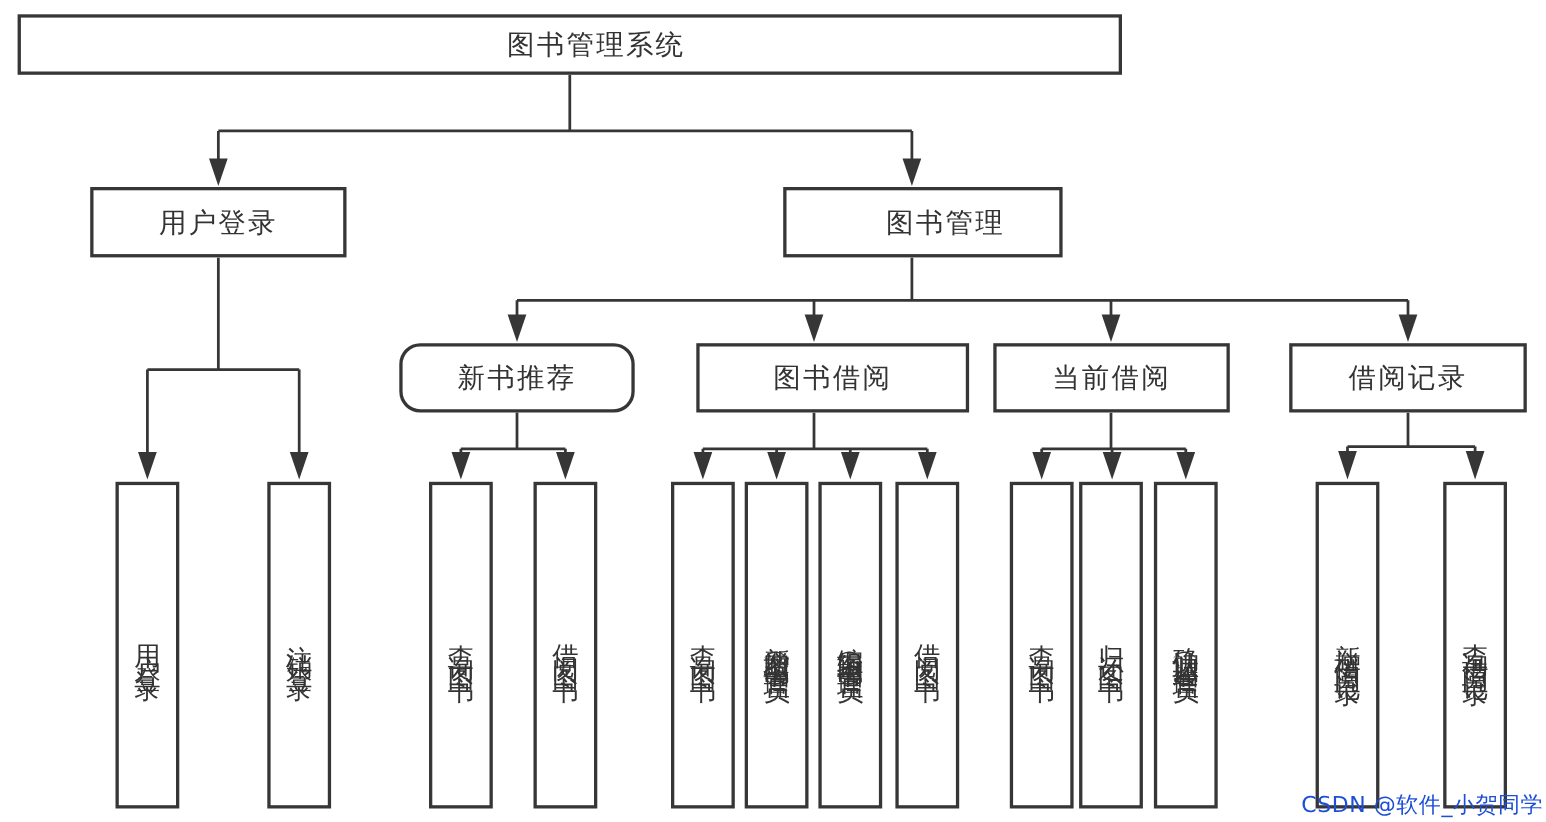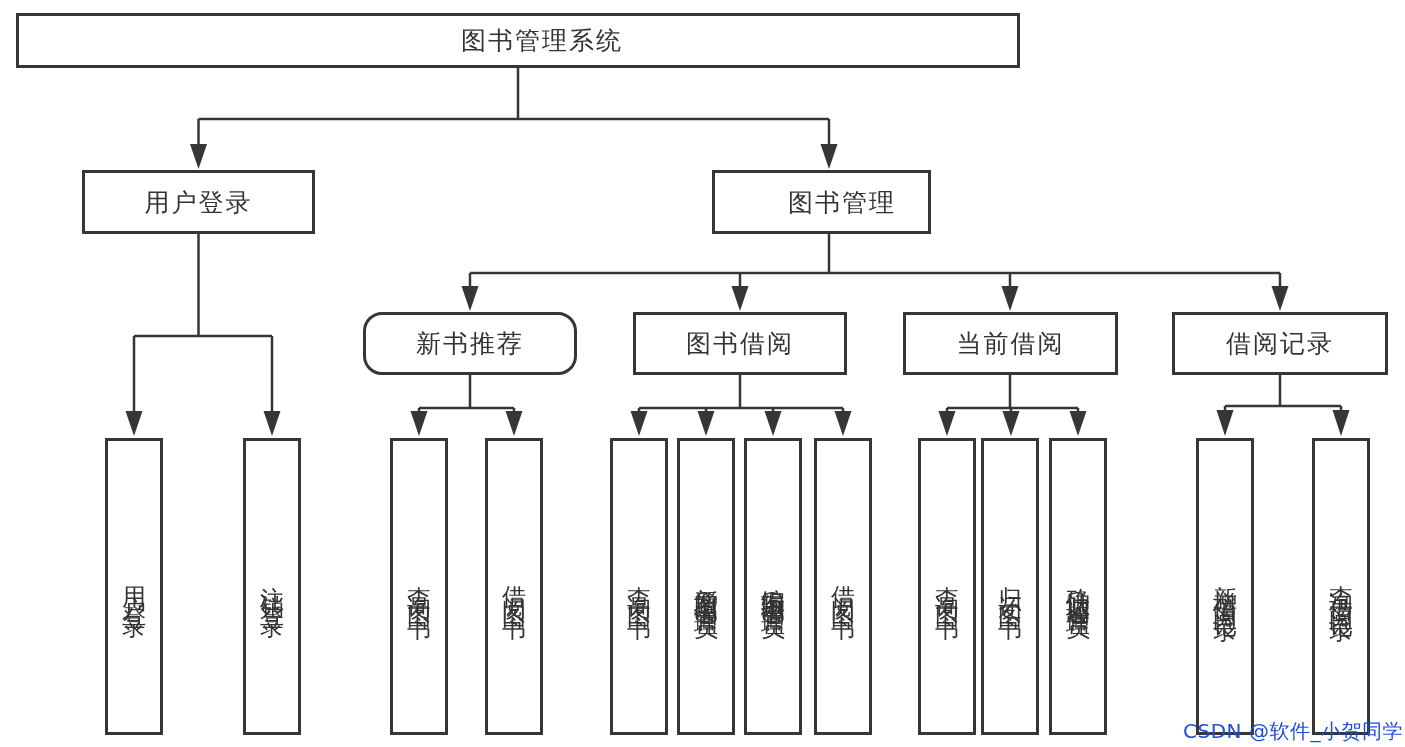--- a/index.html
+++ b/index.html
@@ -30,24 +30,24 @@
   }
   .box .lbl {
     font-size: 25px;
     letter-spacing: 2px;
     white-space: nowrap;
   }
   
   .n-root           { left: 16px;   top: 13px;  width: 1004px; height: 55px; padding-left: 48px; }
   
   .n-user-login     { left: 82px;   top: 170px; width: 233px;  height: 64px; }
-  .n-book-mgmt      { left: 712px;  top: 170px; width: 219px;  height: 64px; padding-left: 41px; }
+  .n-book-mgmt      { left: 712px;  top: 170px; width: 254px;  height: 64px; padding-left: 41px; }
   
   .n-new-book-rec   { left: 363px;  top: 312px; width: 214px;  height: 63px; border-radius: 19px; }
-  .n-book-borrow    { left: 633px;  top: 312px; width: 214px;  height: 63px; }
+  .n-book-borrow    { left: 633px;  top: 312px; width: 248px;  height: 63px; }
   .n-current-borrow { left: 903px;  top: 312px; width: 215px;  height: 63px; }
   .n-borrow-records { left: 1172px; top: 312px; width: 216px;  height: 63px; }
   
   .leaf {
     top: 438px;
     width: 58px;
     height: 297px;
     writing-mode: vertical-rl;
     text-orientation: mixed;
   }

